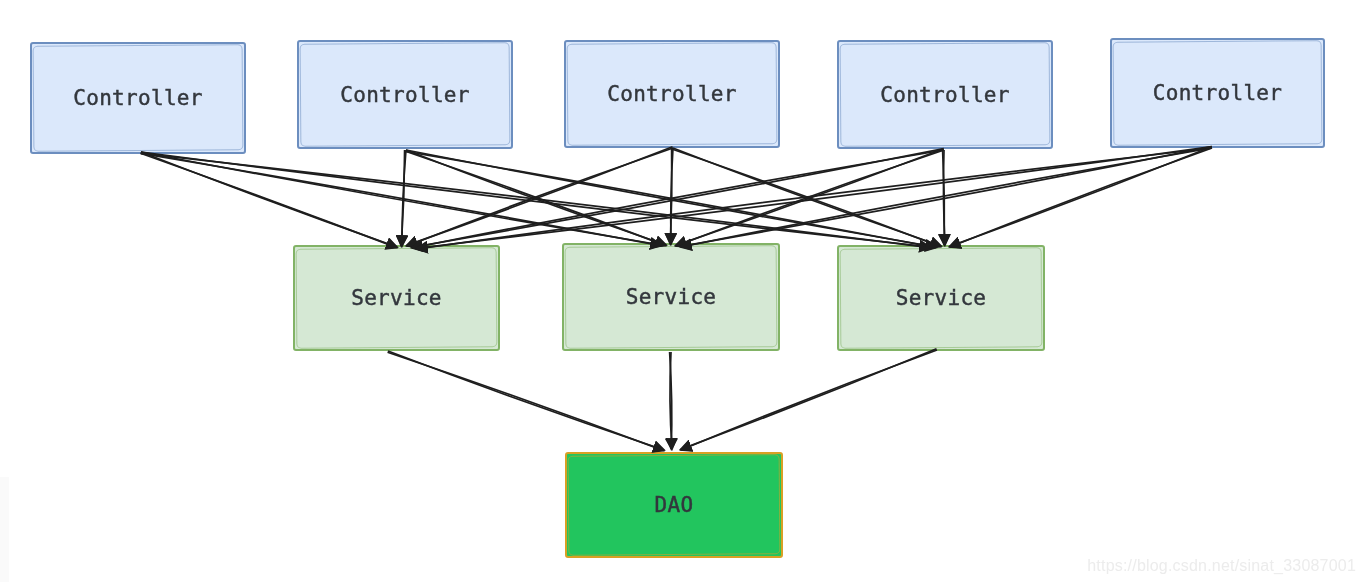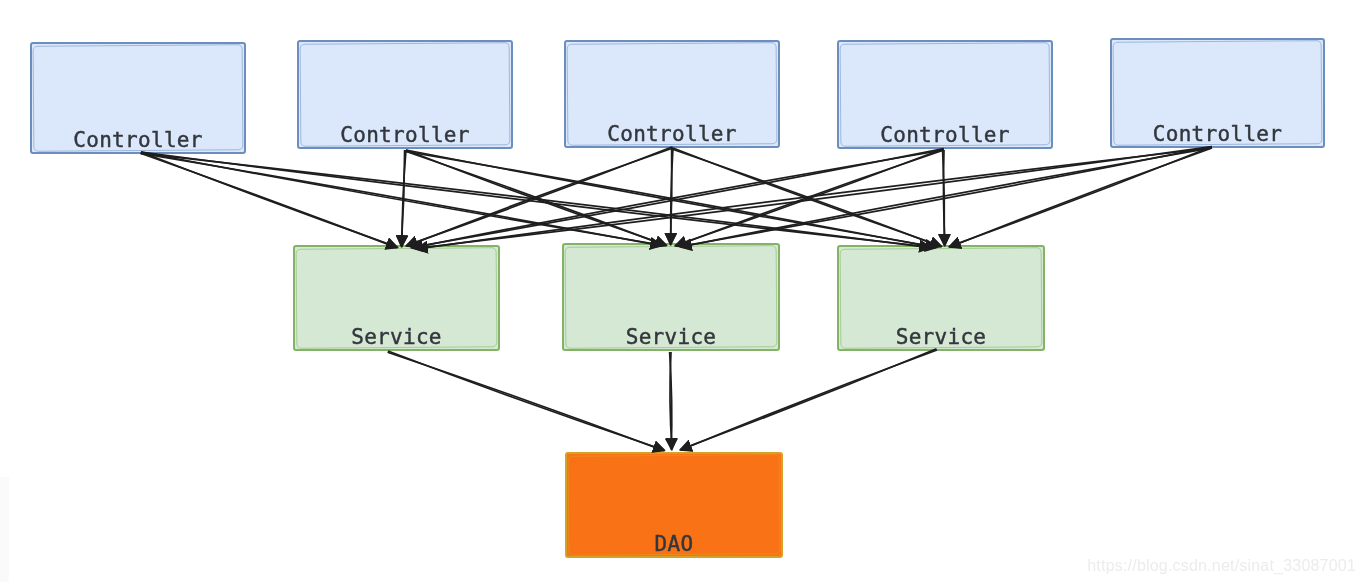--- a/index.html
+++ b/index.html
@@ -9,21 +9,21 @@
     background:#ffffff;
     overflow:hidden;
     font-family:"DejaVu Sans Mono","Liberation Mono",monospace;
   }
   .node{
     position:absolute;
     box-sizing:border-box;
     border:2px solid #4c1d95;
     border-radius:3px;
     display:flex;
-    align-items:flex-end;
+    align-items:center;
     justify-content:center;
   }
   
   .node::before{
     content:"";
     position:absolute;
     inset:1px;
     border:1.6px solid;
     border-color:inherit;
     border-radius:5px;
@@ -82,21 +82,21 @@
       </div>
       <div class="node" style="left: 293px; top: 245px; width: 207px; height: 106px; background: rgb(213, 232, 212); border-color: rgb(130, 179, 102);">
         <span class="label" style="color: rgb(51, 55, 61);">Service</span>
       </div>
       <div class="node" style="left: 562px; top: 243px; width: 218px; height: 108px; background: rgb(213, 232, 212); border-color: rgb(130, 179, 102);">
         <span class="label" style="color: rgb(51, 55, 61);">Service</span>
       </div>
       <div class="node" style="left: 837px; top: 245px; width: 208px; height: 106px; background: rgb(213, 232, 212); border-color: rgb(130, 179, 102);">
         <span class="label" style="color: rgb(51, 55, 61);">Service</span>
       </div>
-      <div class="node" style="left: 565px; top: 452px; width: 218px; height: 106px; background: #f97316; border-color: rgb(216, 160, 36);">
+      <div class="node" style="left: 565px; top: 452px; width: 218px; height: 106px; background: #22c55e; border-color: rgb(216, 160, 36);">
         <span class="label" style="color: rgb(51, 55, 61);">DAO</span>
       </div>
     </div>
   <svg id="edges" xmlns="http://www.w3.org/2000/svg">
     <defs>
       <marker id="arrowhead" viewBox="0 0 10 10" refX="8.5" refY="5" markerWidth="7.5" markerHeight="7.5" orient="auto">
         <path d="M0,0 L10,5 L0,10 z" fill="#1e1e1e"></path>
       </marker>
     </defs>
     <g id="edge-group">

